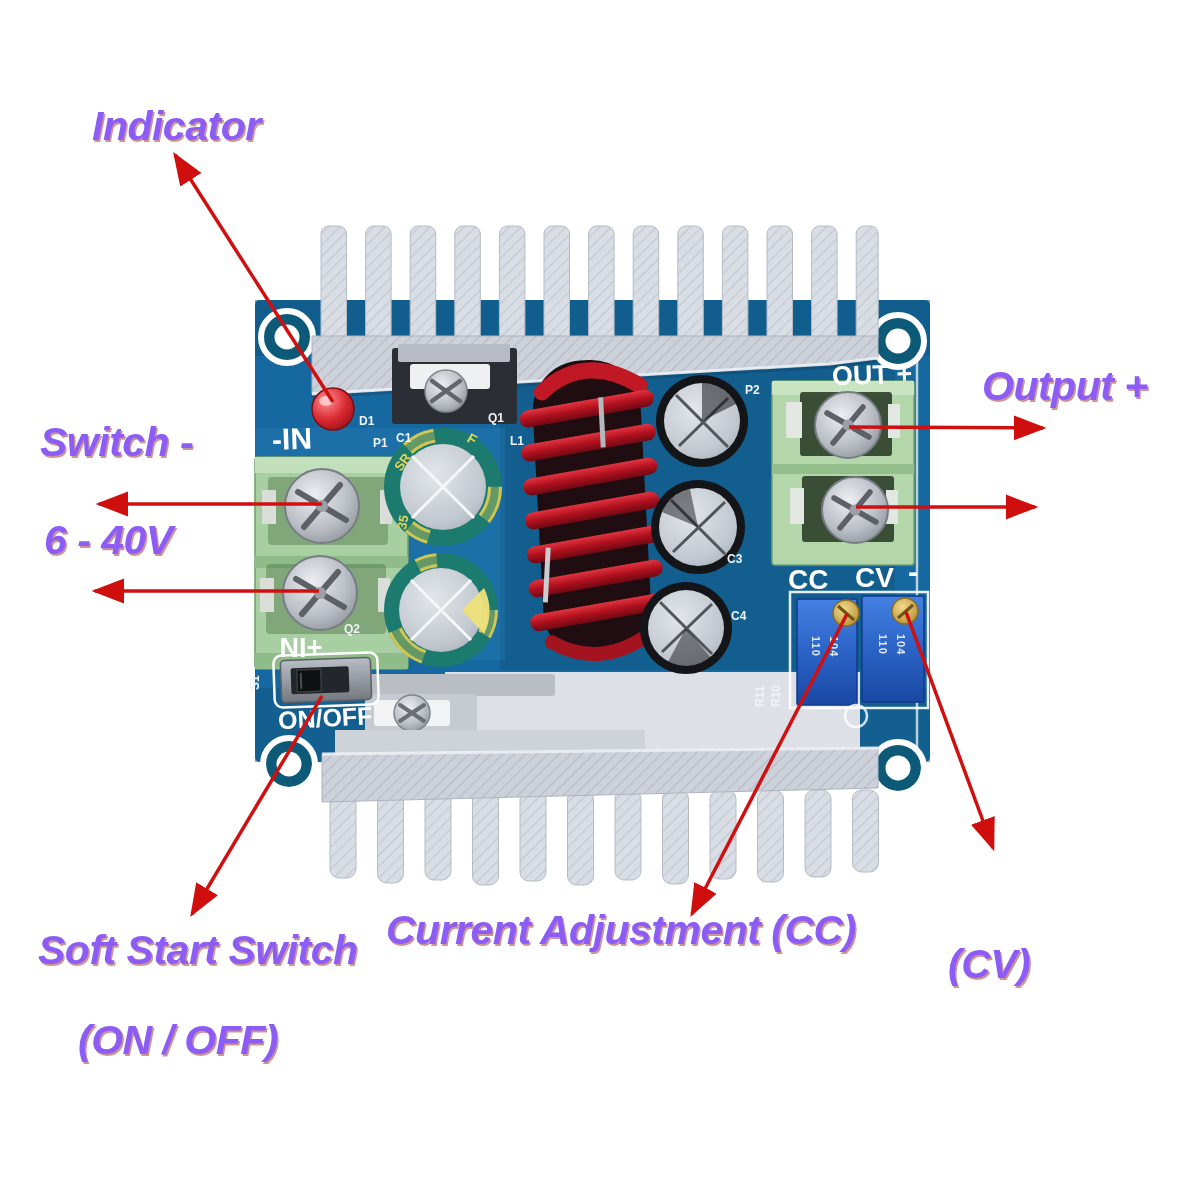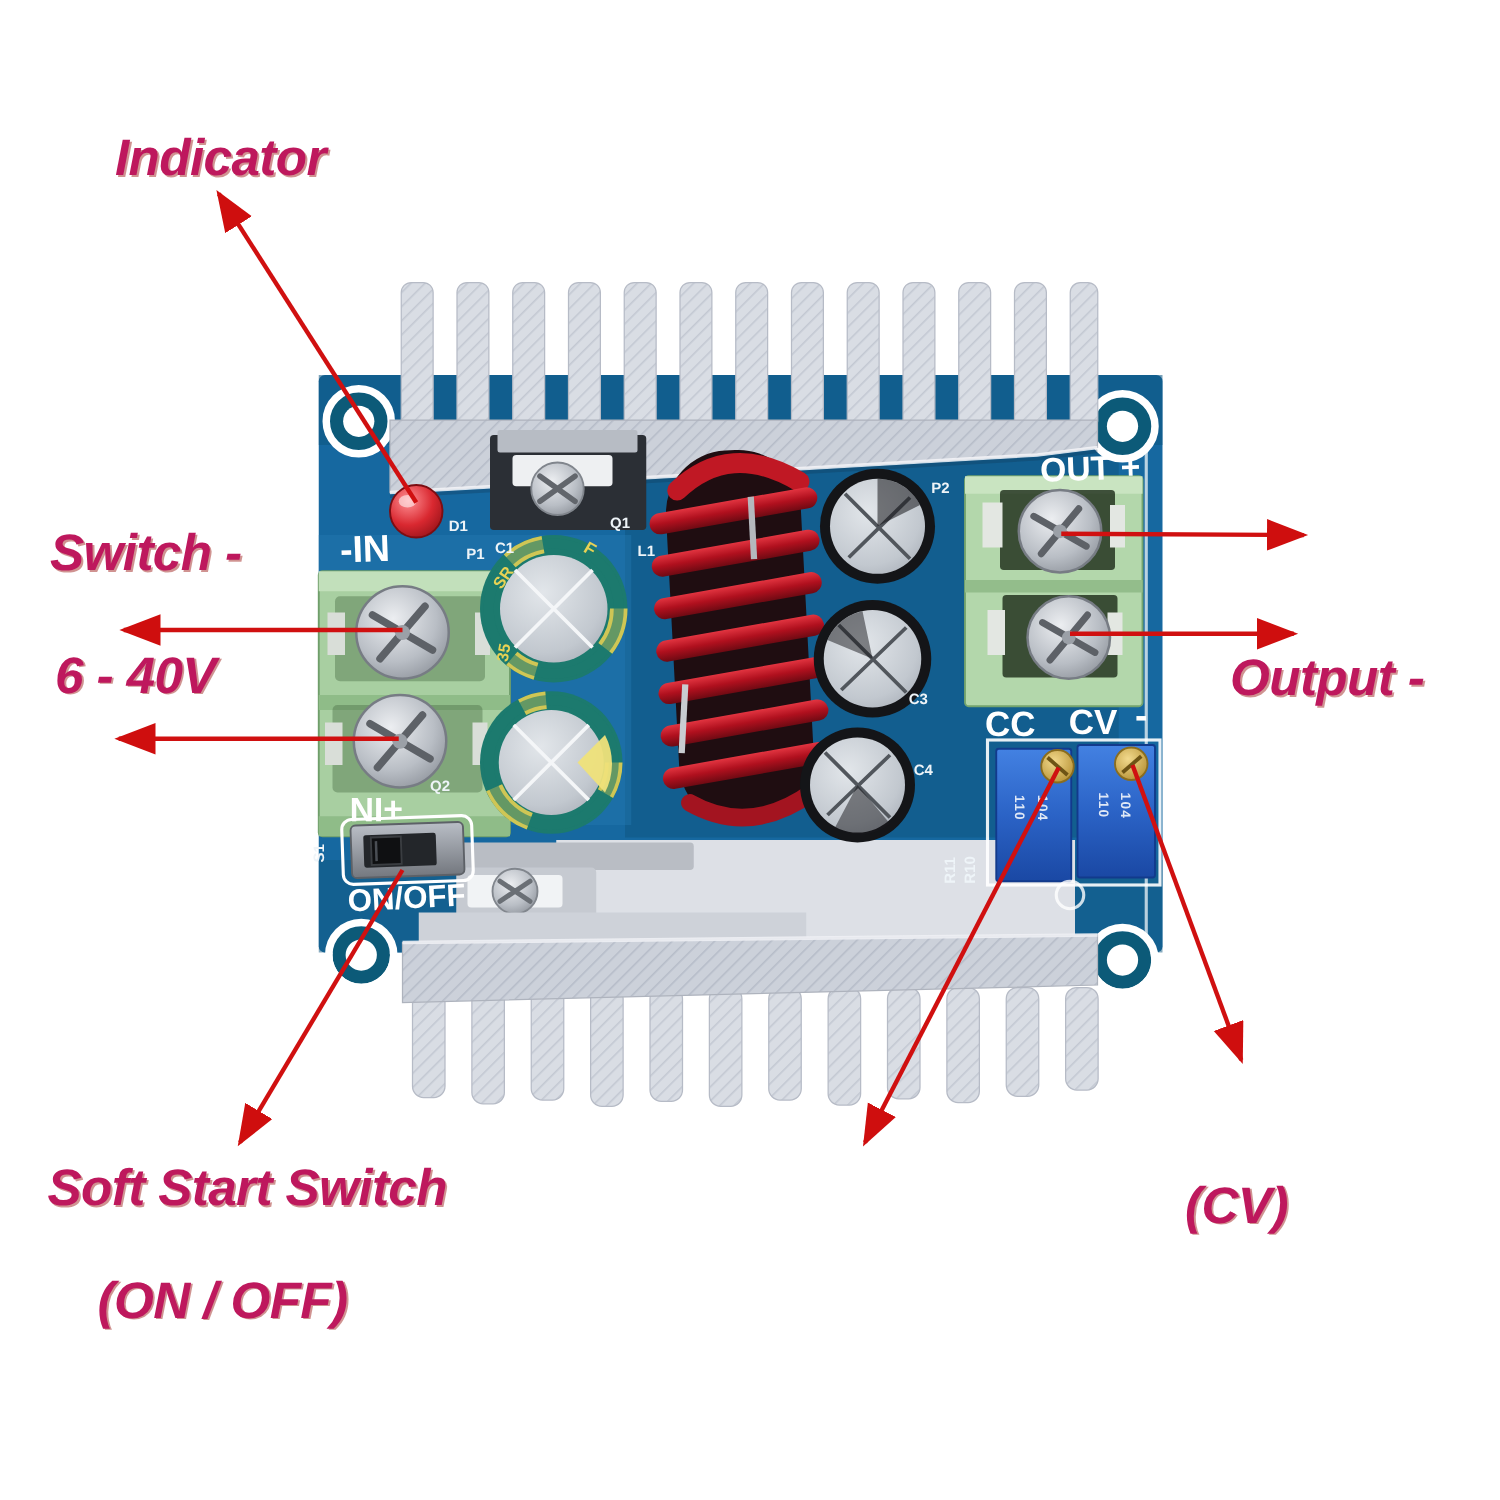--- a/index.html
+++ b/index.html
@@ -4,21 +4,21 @@
 <style>
   html,body{margin:0;padding:0;background:#fff;}
   #canvas{
     position:relative;width:1200px;height:1200px;background:#ffffff;overflow:hidden;
     font-family:"Liberation Sans",sans-serif;
   }
   #board-svg{position:absolute;left:0;top:0;width:1200px;height:1200px;}
   .lbl{
     position:absolute;
     font:italic 700 41px/1.08 "Liberation Sans",sans-serif;
-    color:#be185d;
+    color:#8b5cf6;
     letter-spacing:-0.5px;
     white-space:nowrap;
     text-shadow:1.5px 1.5px 0 rgba(150,15,12,.45);
   }
   .sil{fill:#ffffff;font-family:"Liberation Sans",sans-serif;font-weight:bold;}
   .ref{font-size:12px;fill:#eef4f8;font-weight:bold;}
   .ylw{fill:#e7d254;font-weight:bold;}
   .potmark{font-size:11px;fill:#dfe8f6;font-weight:bold;letter-spacing:1px;}
 </style>
 </head>
@@ -326,17 +326,18 @@
     <line x1="856" y1="507" x2="1035" y2="507" marker-end="url(#ah)"></line>
     <line x1="322" y1="696" x2="192" y2="914" marker-end="url(#ah)"></line>
     <line x1="847" y1="614" x2="692" y2="914" marker-end="url(#ah)"></line>
     <line x1="906" y1="612" x2="993" y2="848" marker-end="url(#ah)"></line>
   </g>
 </svg>
 
   <div class="lbl" style="left:92px;top:104px">Indicator</div>
   <div class="lbl" style="left:40px;top:420px">Switch -</div>
   <div class="lbl" style="left:44px;top:518px">6 - 40V</div>
-  <div class="lbl" style="left:984px;top:520px">Output -</div>
+  <div class="lbl" style="left:982px;top:364px">Output +</div>
   <div class="lbl" style="left:38px;top:928px">Soft Start Switch</div>
   <div class="lbl" style="left:78px;top:1018px">(ON / OFF)</div>
+  <div class="lbl" style="left:386px;top:908px">Current Adjustment (CC)</div>
   <div class="lbl" style="left:948px;top:942px">(CV)</div>
 </div>
 
 </body></html>

